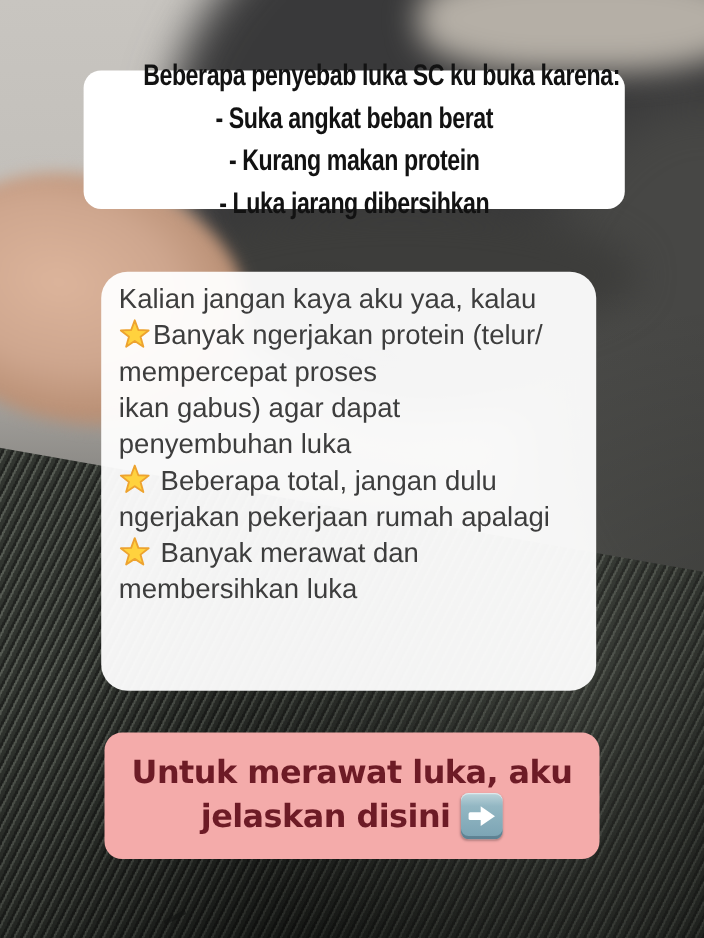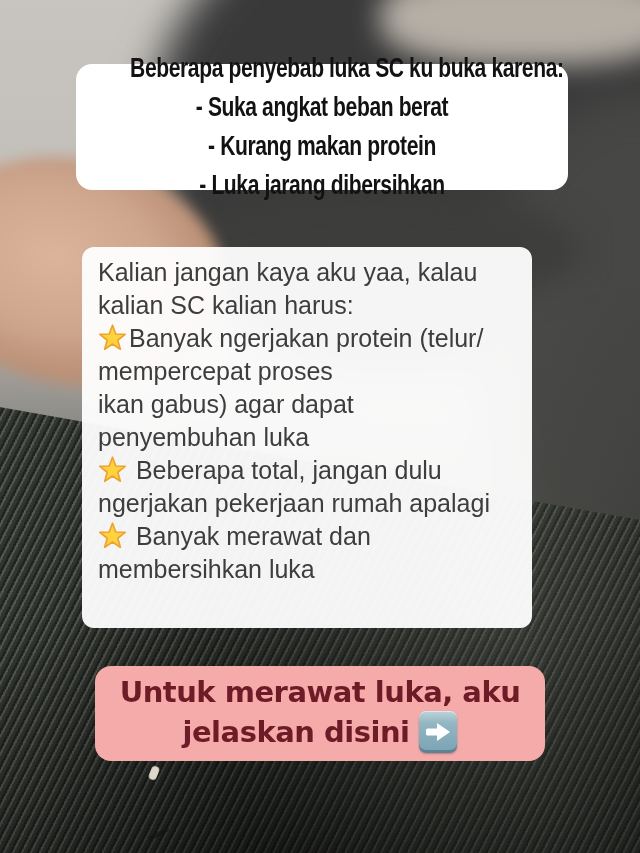--- a/index.html
+++ b/index.html
@@ -59,30 +59,30 @@
     background:#ffffff;border-radius:16px;
     display:flex;flex-direction:column;justify-content:center;
     text-align:center;color:#121212;
   }
   .top-card .t-line{
     font-weight:bold;font-size:27px;line-height:39px;letter-spacing:-0.5px;
     transform:scaleX(0.78);white-space:nowrap;
   }
   
   .body-card{
-    position:absolute;left:82px;top:247px;width:450px;height:381px;
-    background:rgba(255,255,255,0.95);border-radius:12px;
+    position:absolute;left:92px;top:247px;width:450px;height:381px;
+    background:rgba(255,255,255,0.95);border-radius:24px;
     box-sizing:border-box;padding:9px 16px;overflow:hidden;
     color:#3d3d3d;font-size:25px;line-height:33.0px;
   }
   .b-line{white-space:nowrap;}
   .star{width:29px;height:29px;vertical-align:-6px;margin-right:2px;}
   
   .cta-card{
-    position:absolute;left:95px;top:666px;width:450px;height:95px;
+    position:absolute;left:95px;top:666px;width:450px;height:115px;
     background:#f4abaa;border-radius:16px;
     display:flex;flex-direction:column;justify-content:center;
     text-align:center;color:#6d1b26;
     font-family:"DejaVu Sans","Liberation Sans",sans-serif;
     font-weight:bold;font-size:29px;line-height:37px;letter-spacing:-0.5px;
   }
   .arrow-sq{
     display:inline-block;width:38px;height:42px;margin-left:10px;vertical-align:-11px;
     border-radius:7px;
     background:linear-gradient(180deg,#bdd4da 0%,#93b7c3 28%,#7aa3b3 100%);
@@ -107,21 +107,20 @@
 
   <section class="top-card">
     <div class="t-line">Beberapa penyebab luka SC ku buka karena:</div>
     <div class="t-line">- Suka angkat beban berat</div>
     <div class="t-line">- Kurang makan protein</div>
     <div class="t-line">- Luka jarang dibersihkan</div>
   </section>
 
   <section class="body-card">
     <div class="b-line"><span>Kalian jangan kaya aku yaa, kalau</span></div>
-    <div class="b-line"><span>kalian SC kalian harus:</span></div>
     <div class="b-line">
       <svg class="star" viewBox="0 0 24 24">
           <polygon points="12,1 14.7,8.28 22.46,8.6 16.37,13.42 18.47,20.9 12,16.6 5.53,20.9 7.63,13.42 1.54,8.6 9.3,8.28" fill="#ffd23e" stroke="#eda32f" stroke-width="1.4" stroke-linejoin="round"></polygon>
         </svg><span>Banyak ngerjakan protein (telur/</span>
     </div>
     <div class="b-line"><span>mempercepat proses</span></div>
     <div class="b-line"><span>ikan gabus) agar dapat</span></div>
     <div class="b-line"><span>penyembuhan luka</span></div>
     <div class="b-line">
       <svg class="star" viewBox="0 0 24 24">

